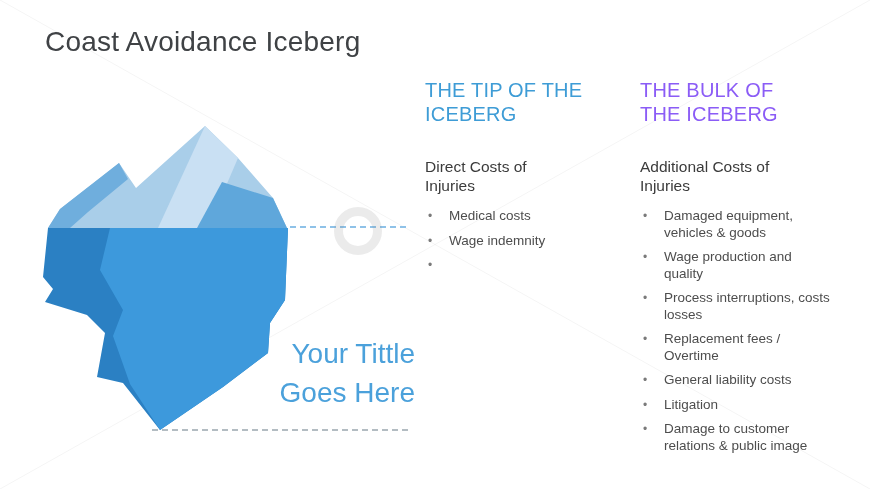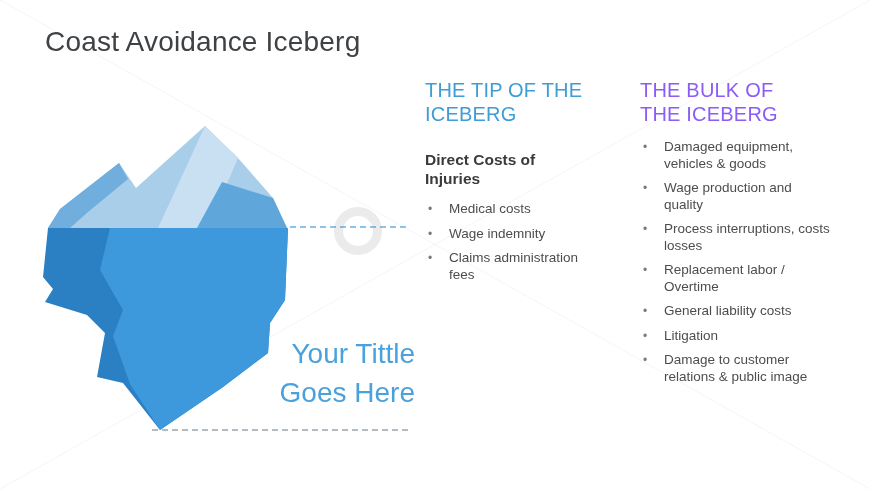--- a/index.html
+++ b/index.html
@@ -58,21 +58,21 @@
   .col { position: absolute; top: 78px; }
   .col-tip  { left: 425px; width: 172px; }
   .col-bulk { left: 640px; width: 192px; }
   .col-heading {
     font-size: 20px; font-weight: 400; line-height: 24px;
     letter-spacing: 0.2px;
   }
   .col-tip  .col-heading { max-width: 168px; }
   .col-bulk .col-heading { max-width: 152px; }
   .col-subheading {
-    margin-top: 24px; font-size: 15.5px; font-weight: 700; color: #3B3B3B;
+    margin-top: 31px; font-size: 15.5px; font-weight: 400; color: #3B3B3B;
     line-height: 19px;
   }
   .col-tip  .col-subheading { max-width: 130px; }
   .col-bulk .col-subheading { max-width: 152px; }
   ul.bullets { list-style: none; margin-top: 13px; }
   .bullet-item { display: flex; margin-bottom: 8px; }
   .bullet-item .dot {
     flex: 0 0 24px; color: #7A7A7A; font-size: 12px; line-height: 16.5px;
     padding-left: 3px;
   }
@@ -126,43 +126,43 @@
         <li class="bullet-item">
           <span class="dot">•</span>
           <span class="bullet-text">Medical costs</span>
         </li>
         <li class="bullet-item">
           <span class="dot">•</span>
           <span class="bullet-text">Wage indemnity</span>
         </li>
         <li class="bullet-item">
           <span class="dot">•</span>
-          <span class="bullet-text">Claims administration fees</span>
         </li>
       </ul>
   </div>
 
   <div class="col col-bulk">
     <div class="col-heading" style="color: #8b5cf6;">THE BULK OF THE ICEBERG</div>
+    <div class="col-subheading">Additional Costs of Injuries</div>
     <ul class="bullets">
         <li class="bullet-item">
           <span class="dot">•</span>
           <span class="bullet-text">Damaged equipment, vehicles &amp; goods</span>
         </li>
         <li class="bullet-item">
           <span class="dot">•</span>
           <span class="bullet-text">Wage production and quality</span>
         </li>
         <li class="bullet-item">
           <span class="dot">•</span>
           <span class="bullet-text">Process interruptions, costs losses</span>
         </li>
         <li class="bullet-item">
           <span class="dot">•</span>
-          <span class="bullet-text">Replacement labor / Overtime</span>
+          <span class="bullet-text">Replacement fees / Overtime</span>
         </li>
         <li class="bullet-item">
           <span class="dot">•</span>
           <span class="bullet-text">General liability costs</span>
         </li>
         <li class="bullet-item">
           <span class="dot">•</span>
           <span class="bullet-text">Litigation</span>
         </li>
         <li class="bullet-item">

